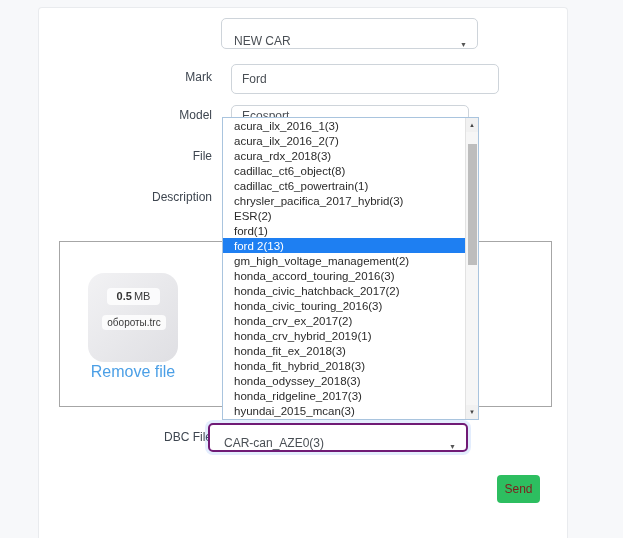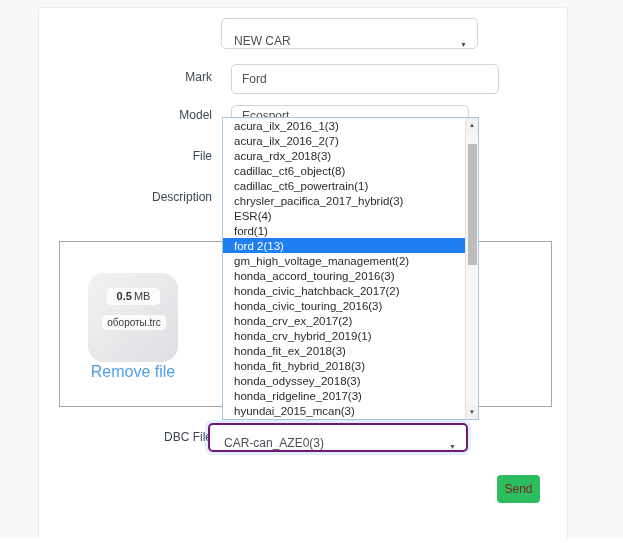--- a/index.html
+++ b/index.html
@@ -124,21 +124,21 @@
   <div class="remove-link">Remove file</div>
 
   <div class="dropdown">
     <div class="dropdown-items" id="dropdown-items">
         <div class="opt">acura_ilx_2016_1(3)</div>
         <div class="opt">acura_ilx_2016_2(7)</div>
         <div class="opt">acura_rdx_2018(3)</div>
         <div class="opt">cadillac_ct6_object(8)</div>
         <div class="opt">cadillac_ct6_powertrain(1)</div>
         <div class="opt">chrysler_pacifica_2017_hybrid(3)</div>
-        <div class="opt">ESR(4)</div>
+        <div class="opt">ESR(2)</div>
         <div class="opt">ford(1)</div>
         <div class="opt selected">ford 2(13)</div>
         <div class="opt">gm_high_voltage_management(2)</div>
         <div class="opt">honda_accord_touring_2016(3)</div>
         <div class="opt">honda_civic_hatchback_2017(2)</div>
         <div class="opt">honda_civic_touring_2016(3)</div>
         <div class="opt">honda_crv_ex_2017(2)</div>
         <div class="opt">honda_crv_hybrid_2019(1)</div>
         <div class="opt">honda_fit_ex_2018(3)</div>
         <div class="opt">honda_fit_hybrid_2018(3)</div>

